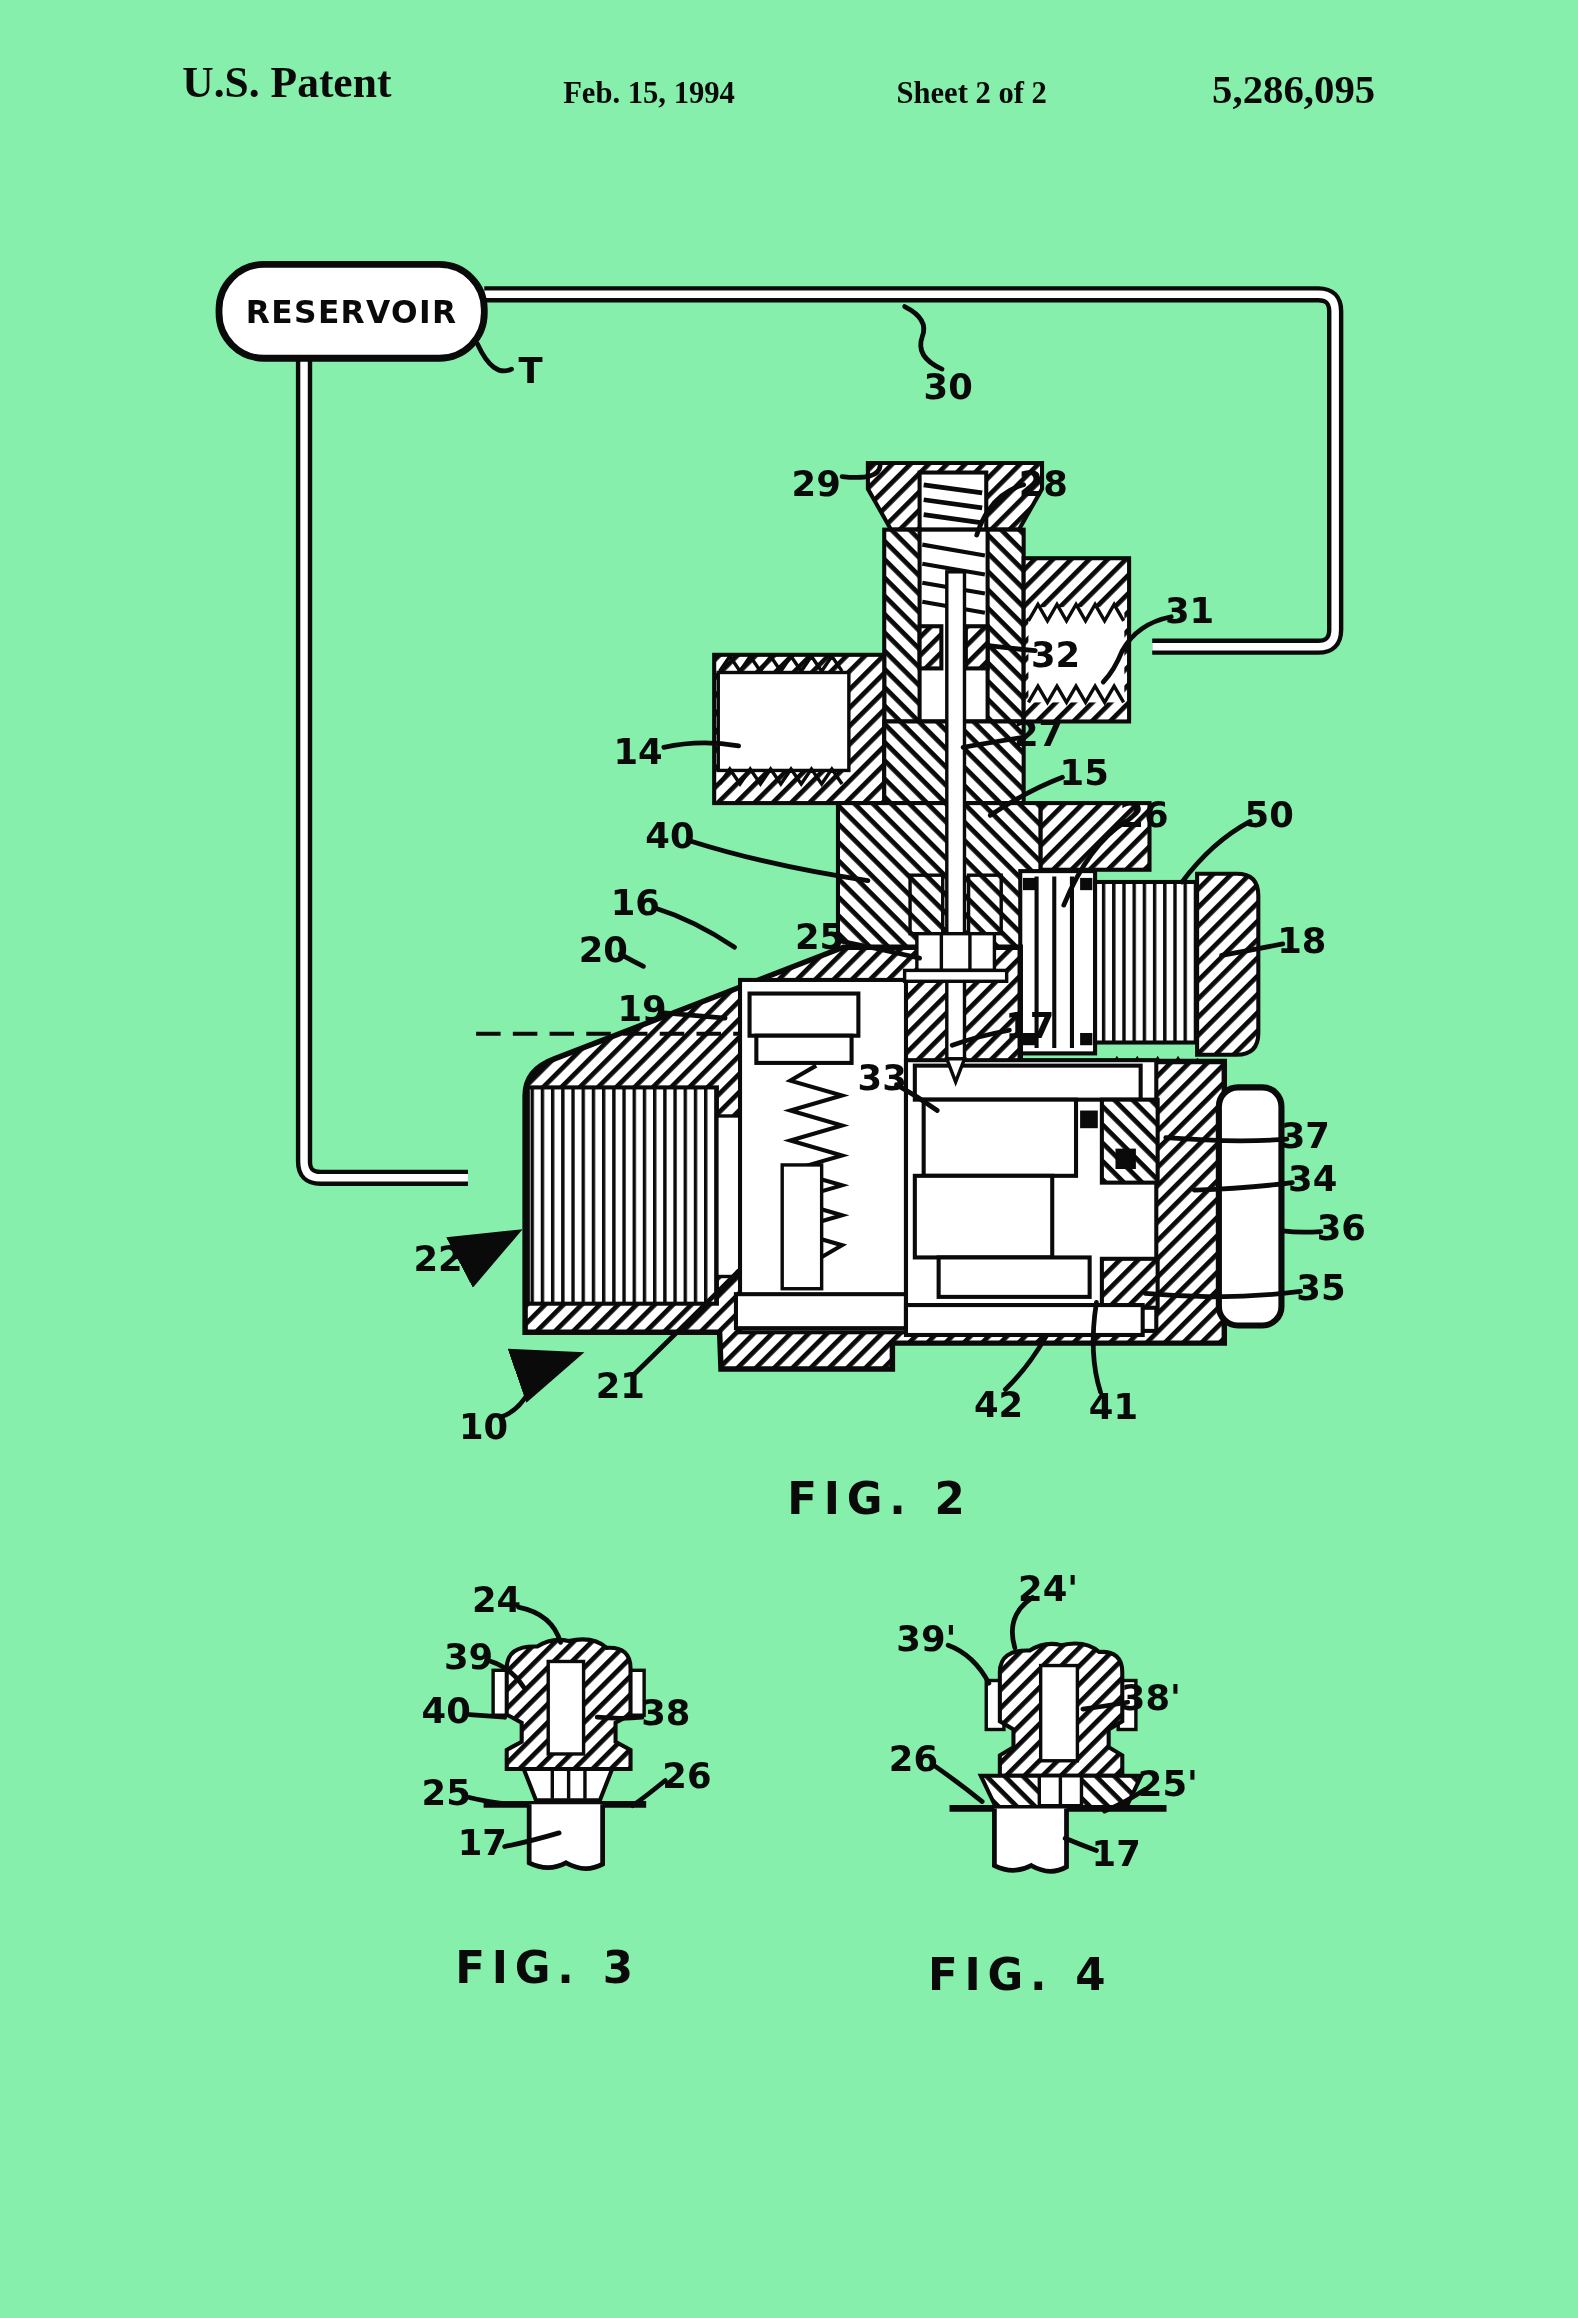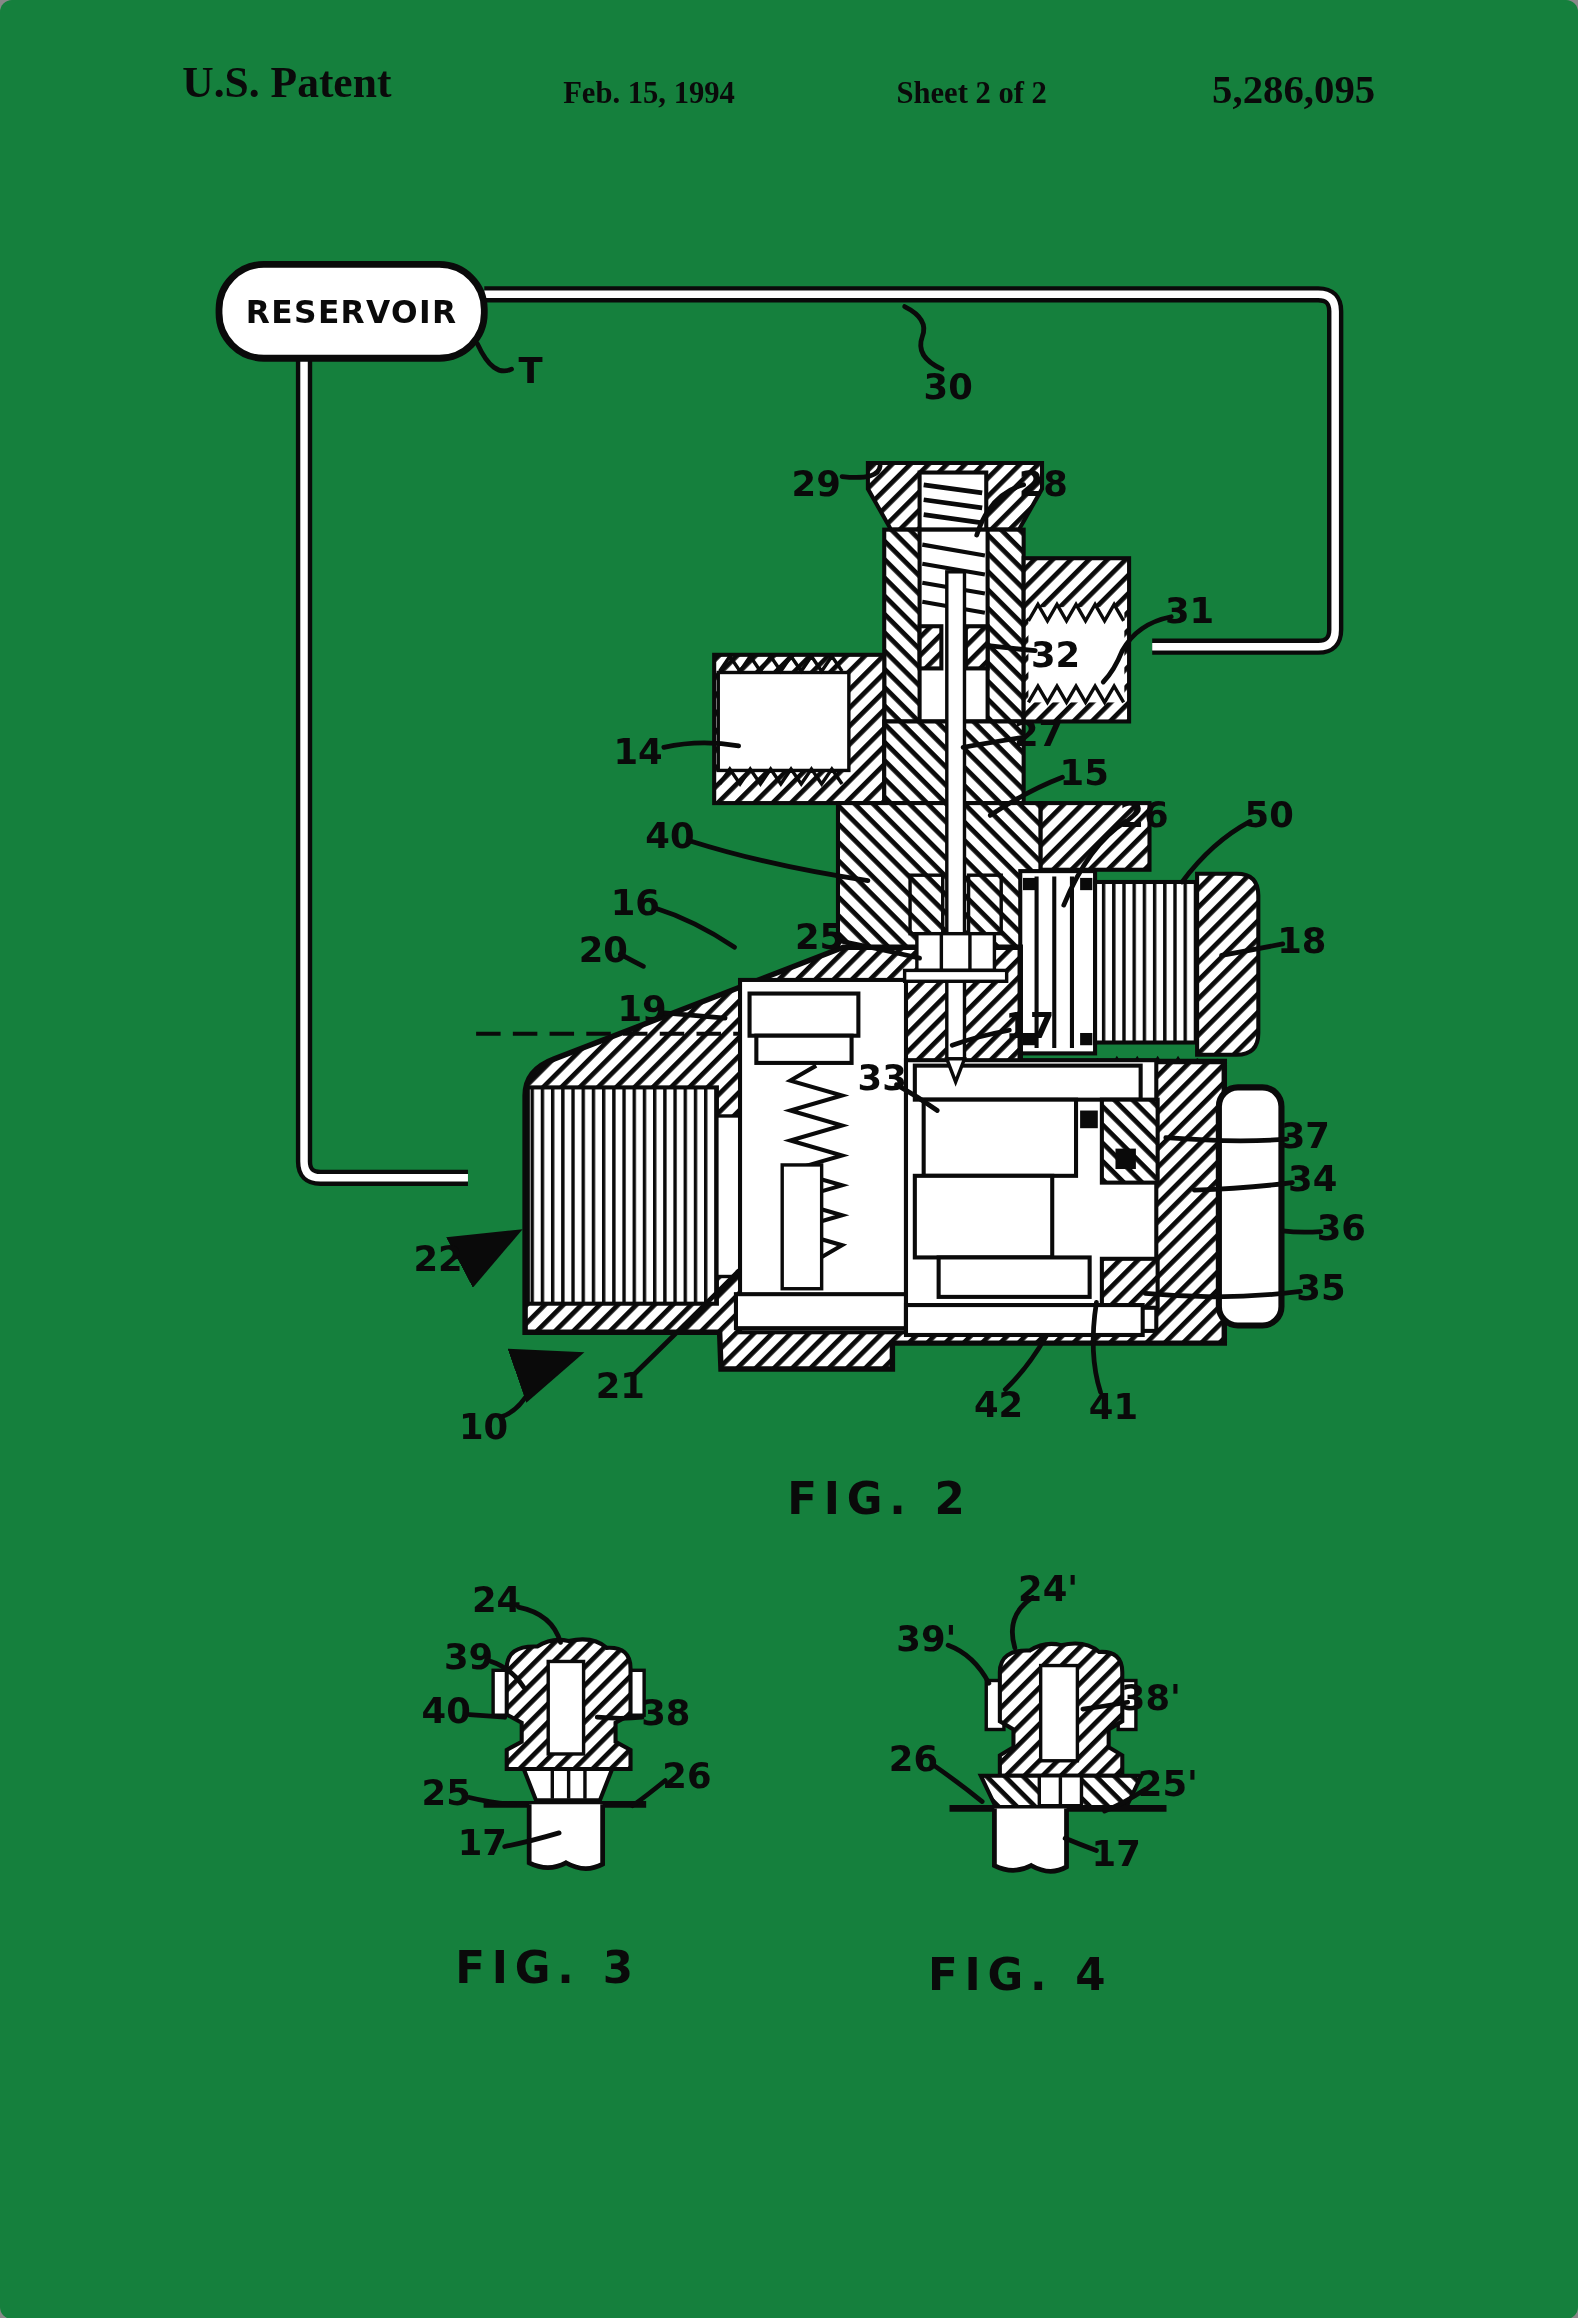--- a/index.html
+++ b/index.html
@@ -1,17 +1,17 @@
 <!DOCTYPE html>
 <html style="font-size:11px"><head>
 <meta charset="utf-8">
 <style>
   html,body{margin:0;padding:0;background:#888;}
-  .page{position:relative;width:1578px;height:2319px;background:#15803d;overflow:hidden;
-        font-family:"DejaVu Sans", sans-serif;border-radius:12px;}
+  .page{position:relative;width:1578px;height:2319px;background:#86efac;overflow:hidden;
+        font-family:"DejaVu Sans", sans-serif;}
   svg{position:absolute;left:0;top:0;}
   .hdr{font-family:"Liberation Serif", serif;font-weight:bold;fill:#0a0a0a;}
   .ref{font-family:"DejaVu Sans", sans-serif;font-weight:bold;font-size:52px;fill:#0a0a0a;}
   .cap{font-family:"DejaVu Sans", sans-serif;font-weight:bold;font-size:64px;letter-spacing:10px;fill:#0a0a0a;}
   .resv{font-family:"DejaVu Sans", sans-serif;font-weight:bold;font-size:46px;letter-spacing:2px;fill:#0a0a0a;}
   .ln{stroke:#0a0a0a;fill:none;}
   .leader{stroke:#0a0a0a;stroke-width:7;fill:none;stroke-linecap:round;}
 </style>
 </head>
 <body>

